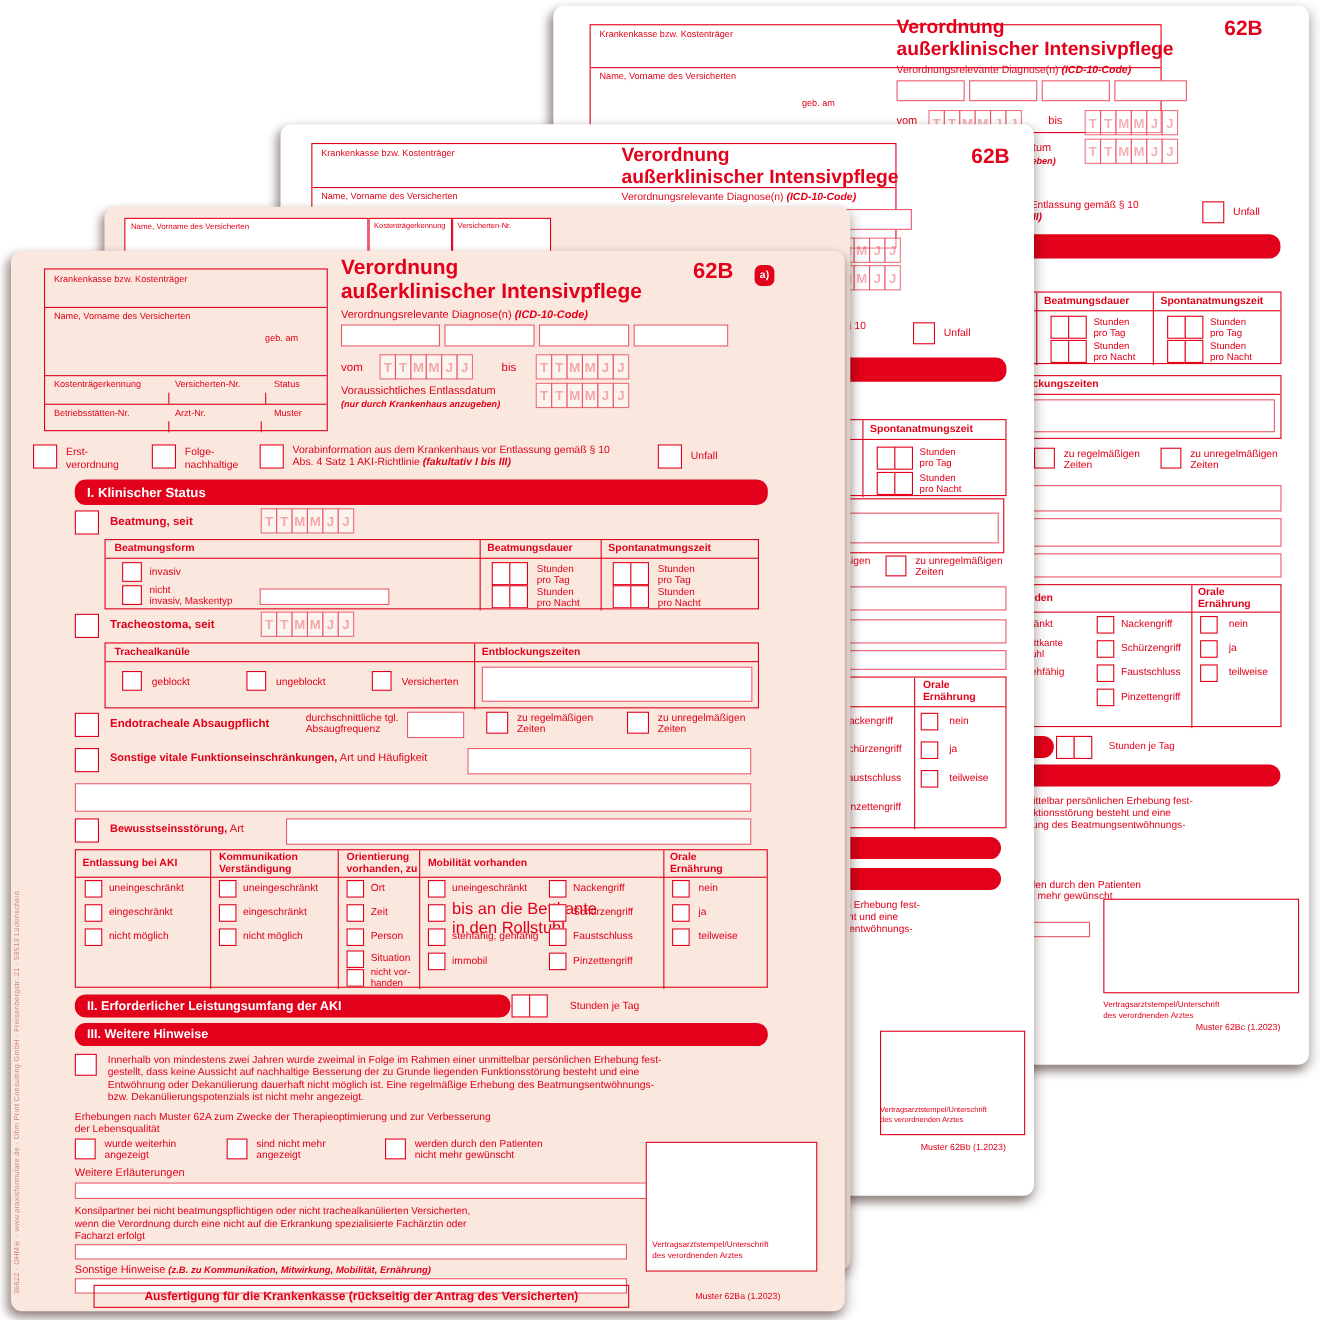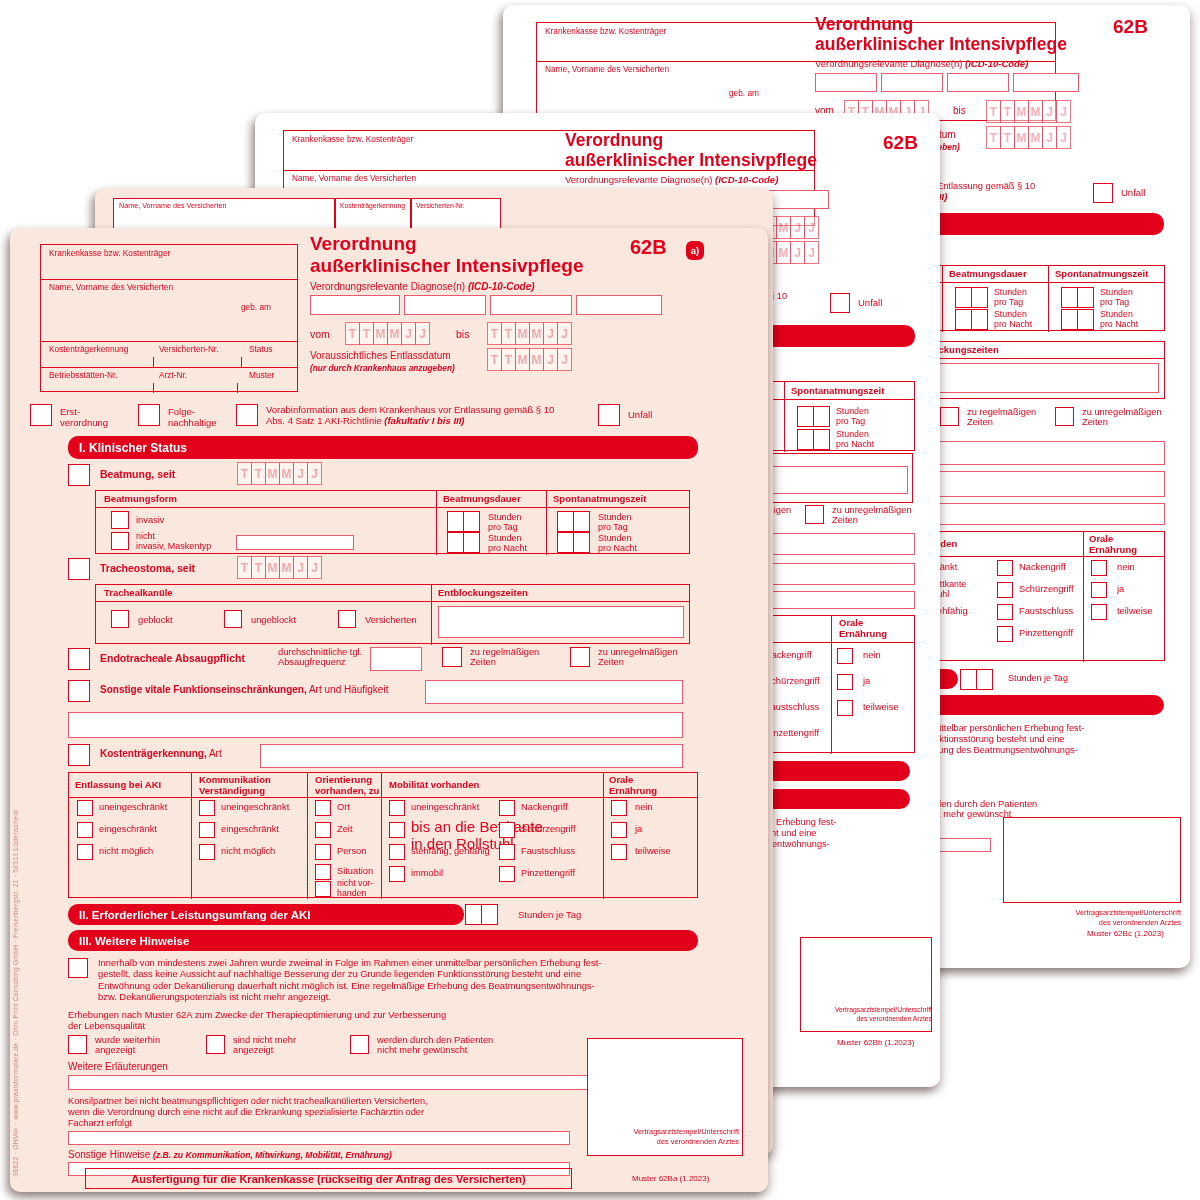--- a/index.html
+++ b/index.html
@@ -21,21 +21,21 @@
 .dates{position:absolute;display:flex}
 .dates span{width:15px;height:23px;margin-left:-1px;border:1px solid rgba(226,0,26,.55);color:rgba(226,0,26,.32);font-size:12px;font-weight:700;display:flex;align-items:center;justify-content:center;background:rgba(255,255,255,.5)}
 .cells2{position:absolute;display:flex}
 .cells2 span{width:17px;height:21px;margin-left:-1px;border:1px solid var(--red);background:#fff}
 .vl{position:absolute;border-left:1px solid var(--red)}
 .hl{position:absolute;border-top:1px solid var(--red)}
 .hdr{position:absolute;font-size:9.5px;font-weight:700;line-height:1.12;white-space:pre-line}
 .o{position:absolute;font-size:9.3px;line-height:1.12;white-space:pre-line}
 .imprint{position:absolute;writing-mode:vertical-rl;transform:rotate(180deg);font-size:6.6px;color:#c8897c;letter-spacing:.3px;white-space:nowrap}
 .pill{position:absolute;background:var(--red);color:#fff;border-radius:6px;font-size:9.5px;font-weight:700;display:flex;align-items:center;justify-content:center}
-.stampcap{position:absolute;font-size:7.4px;text-align:right;line-height:1.3;white-space:pre-line}
+.stampcap{position:absolute;font-size:7.4px;text-align:left;line-height:1.3;white-space:pre-line}
 .musterlbl{position:absolute;font-size:8px}
 .footerbar{position:absolute;border:1.6px solid var(--red);display:flex;align-items:center;justify-content:center;font-weight:700;font-size:11px}
 .para{position:absolute;font-size:9.4px;line-height:1.22;white-space:pre-line}
 </style>
 </head>
 <body>
 
 <div class="pg white" style="left:503px;top:5px;width:687px;height:963px;z-index:10">
   <div class="box" style="left:33px;top:17px;width:520px;height:99px">
     <div class="lbl sm" style="left:8px;top:4px">Krankenkasse bzw. Kostenträger</div>
@@ -479,21 +479,21 @@
   <div class="o" style="left:460px;top:419px">zu regelmäßigen
 Zeiten</div>
   <div class="cb" style="left:560px;top:419px;width:20px;height:20px"></div>
   <div class="o" style="left:588px;top:419px">zu unregelmäßigen
 Zeiten</div>
   <div class="cb" style="left:58px;top:452px;width:22px;height:22px"></div>
   <div class="lbl" style="left:90px;top:456px;font-size:10px;white-space:nowrap"><span class="b">Sonstige vitale Funktionseinschränkungen,</span><span> Art und Häufigkeit</span></div>
   <div class="in" style="left:415px;top:452px;width:258px;height:24px"></div>
   <div class="in" style="left:58px;top:484px;width:615px;height:26px"></div>
   <div class="cb" style="left:58px;top:516px;width:22px;height:22px"></div>
-  <div class="lbl" style="left:90px;top:520px;font-size:10px;white-space:nowrap"><span class="b">Kostenträgerkennung,</span><span>  Art</span></div>
+  <div class="lbl" style="left:90px;top:520px;font-size:10px;white-space:nowrap"><span class="b">Bewusstseinsstörung,</span><span>  Art</span></div>
   <div class="in" style="left:250px;top:516px;width:423px;height:24px"></div>
   <div class="box" style="left:58px;top:544px;width:630px;height:126px">
     <div class="vl" style="left:122px;top:0;height:126px"></div>
     <div class="vl" style="left:238px;top:0;height:126px"></div>
     <div class="vl" style="left:312px;top:0;height:126px"></div>
     <div class="vl" style="left:534px;top:0;height:126px"></div>
     <div class="hl" style="left:0;top:24px;width:100%"></div>
     <div class="hdr" style="left:6px;top:7px">Entlassung bei AKI</div>
     <div class="hdr" style="left:130px;top:2px">Kommunikation
 Verständigung</div>

